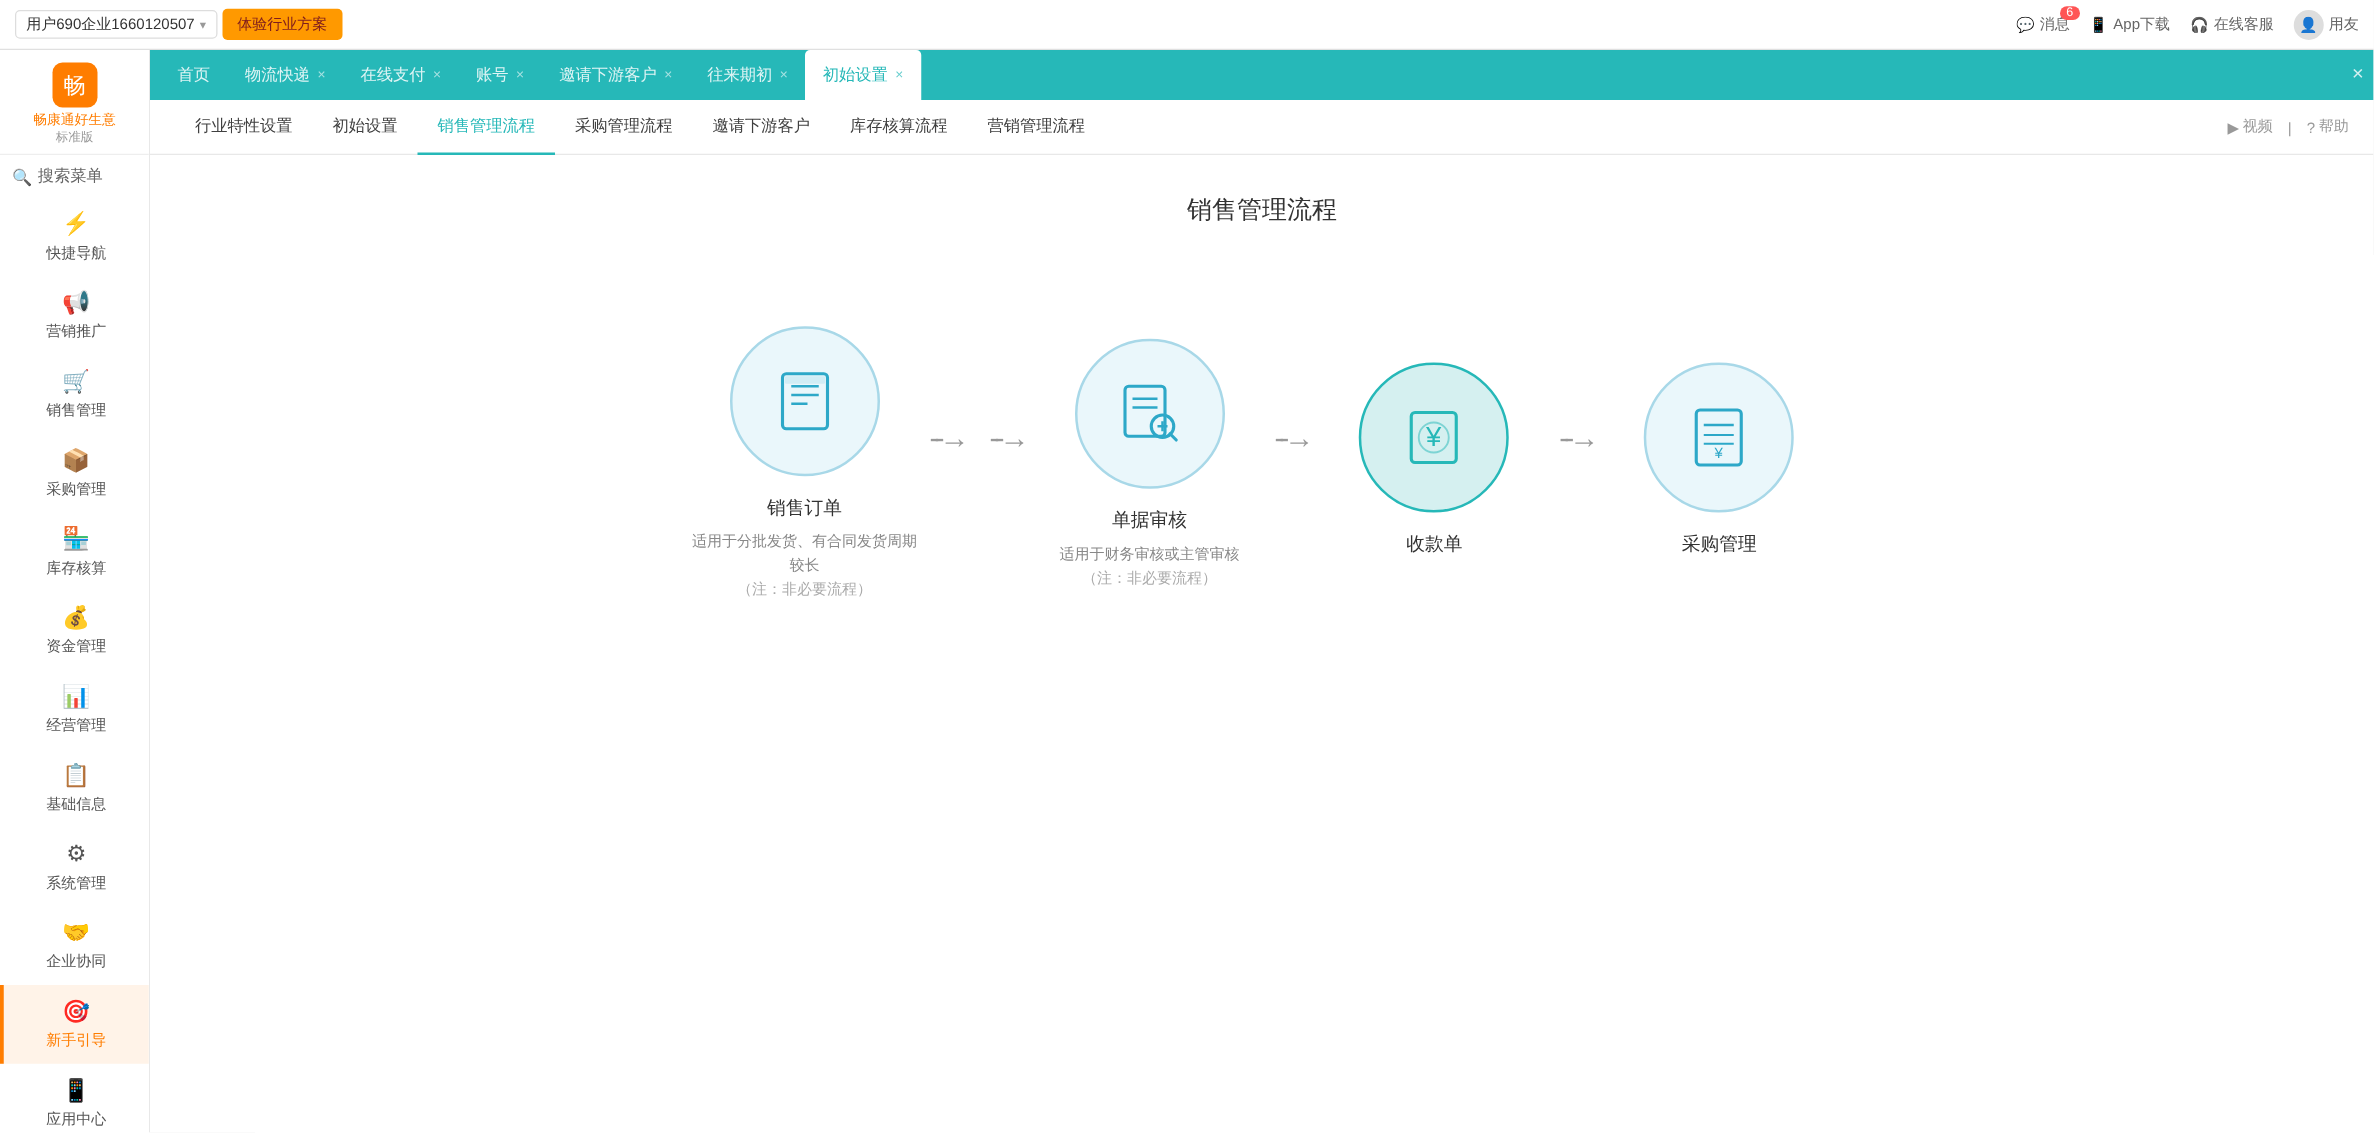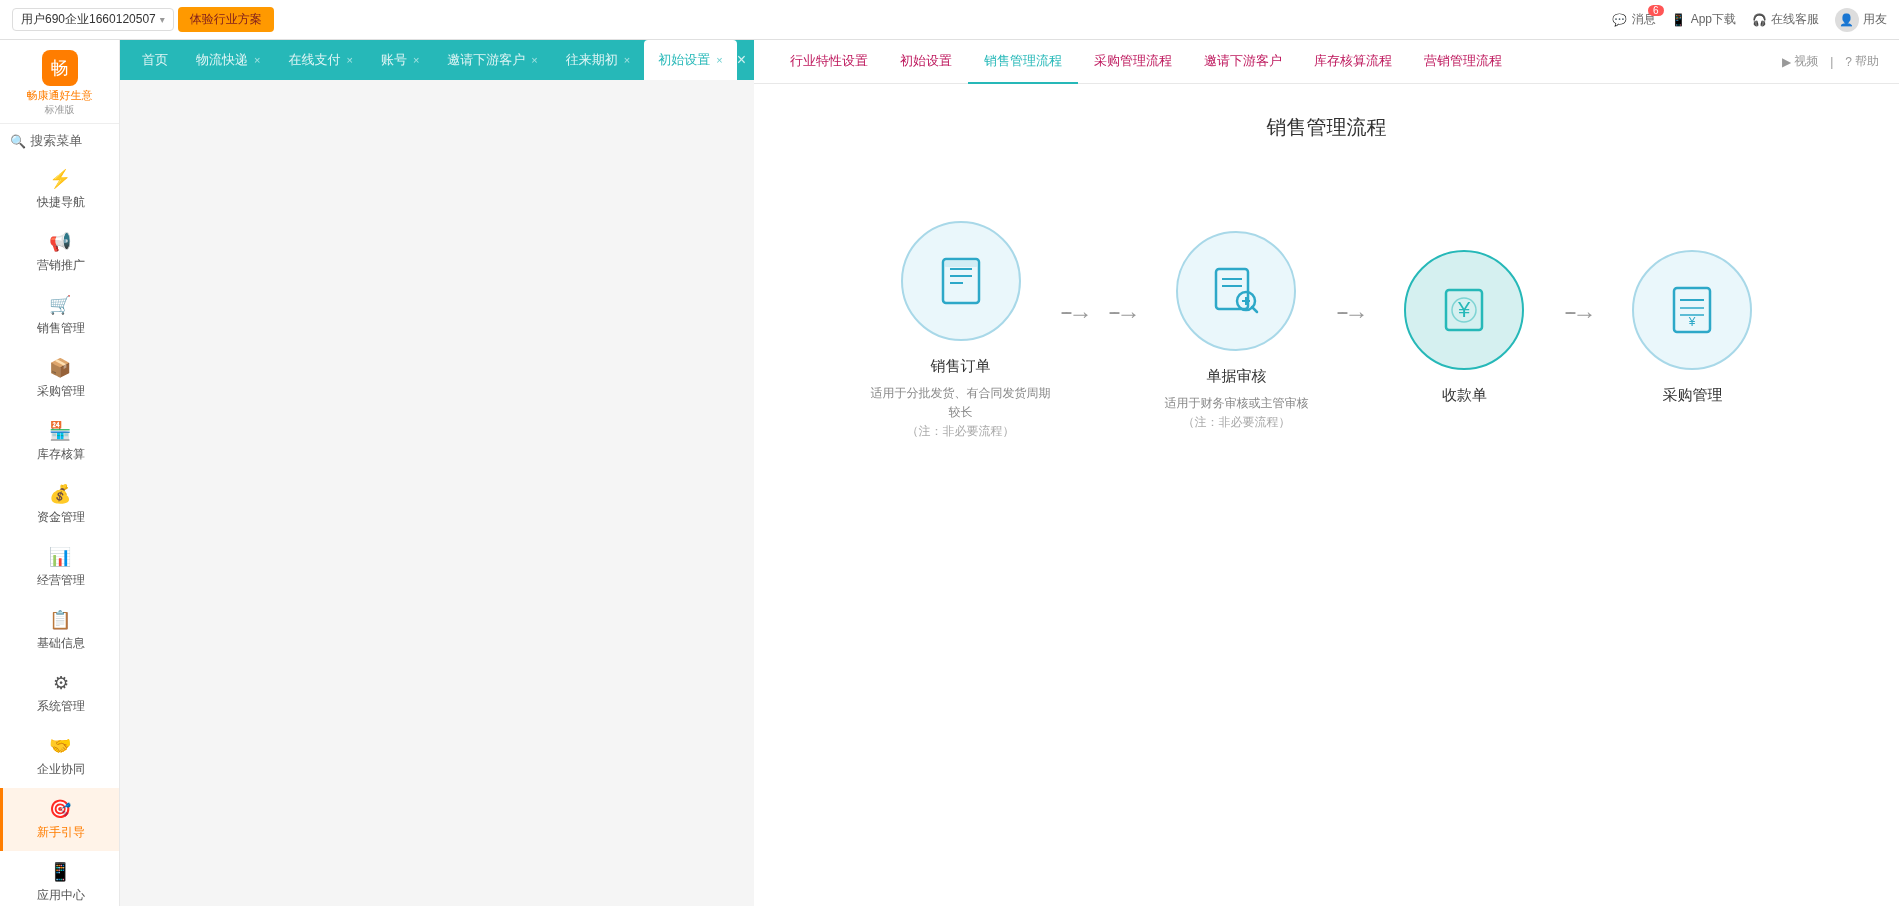--- a/index.html
+++ b/index.html
@@ -24,33 +24,33 @@
     .sidebar-logo { display: flex; flex-direction: column; align-items: center; padding: 10px 0 6px; border-bottom: 1px solid #eee; }
     .logo-icon { width: 36px; height: 36px; background: #ff7d00; border-radius: 8px; display: flex; align-items: center; justify-content: center; color: #fff; font-size: 18px; }
     .logo-text { font-size: 11px; color: #ff7d00; margin-top: 2px; }
     .logo-sub { font-size: 10px; color: #999; }
     .sidebar-search { display: flex; align-items: center; padding: 8px 10px; gap: 4px; cursor: pointer; color: #666; font-size: 13px; }
     .sidebar-item { display: flex; flex-direction: column; align-items: center; padding: 10px 0; cursor: pointer; color: #555; font-size: 12px; gap: 4px; border-left: 3px solid transparent; }
     .sidebar-item.active { background: #fff3e8; color: #ff7d00; border-left-color: #ff7d00; }
     .sidebar-item-icon { font-size: 18px; }
 
     
-    .nav-area { display: flex; flex: 1; overflow: hidden; }
+    .nav-area { display: flex; flex-direction: column; flex: 1; overflow: hidden; }
     .nav-tabs { background: #26b8b8; display: flex; align-items: center; height: 40px; padding: 0 8px; gap: 0; flex-shrink: 0; }
     .nav-tab { display: flex; align-items: center; padding: 0 14px; height: 40px; color: #fff; font-size: 13px; cursor: pointer; gap: 4px; opacity: 0.85; }
     .nav-tab.active { background: #fff; color: #26b8b8; opacity: 1; border-radius: 4px 4px 0 0; }
     .nav-tab .close-btn { font-size: 11px; margin-left: 2px; opacity: 0.7; }
     .nav-close-all { margin-left: auto; color: #fff; font-size: 16px; cursor: pointer; opacity: 0.8; }
 
     
     .content-area { flex: 1; overflow: auto; background: #fff; }
 
     
     .sub-tabs { display: flex; align-items: center; border-bottom: 1px solid #e8e8e8; padding: 0 20px; background: #fff; flex-shrink: 0; }
-    .sub-tab { padding: 12px 16px; font-size: 13px; color: #be185d; cursor: pointer; border-bottom: 2px solid transparent; margin-bottom: -1px; }
+    .sub-tab { padding: 12px 16px; font-size: 13px; color: #404040; cursor: pointer; border-bottom: 2px solid transparent; margin-bottom: -1px; }
     .sub-tab.active { color: #26b8b8; border-bottom-color: #26b8b8; font-weight: 500; }
     .sub-tab-actions { margin-left: auto; display: flex; gap: 12px; font-size: 12px; color: #999; align-items: center; }
     .sub-tab-action { cursor: pointer; display: flex; align-items: center; gap: 3px; }
 
     
     .page-content { padding: 30px 40px; }
     .page-title { text-align: center; font-size: 20px; color: #333; margin-bottom: 60px; }
 
     
     .flow-diagram { display: flex; align-items: center; justify-content: center; gap: 0; padding: 20px 0; }

